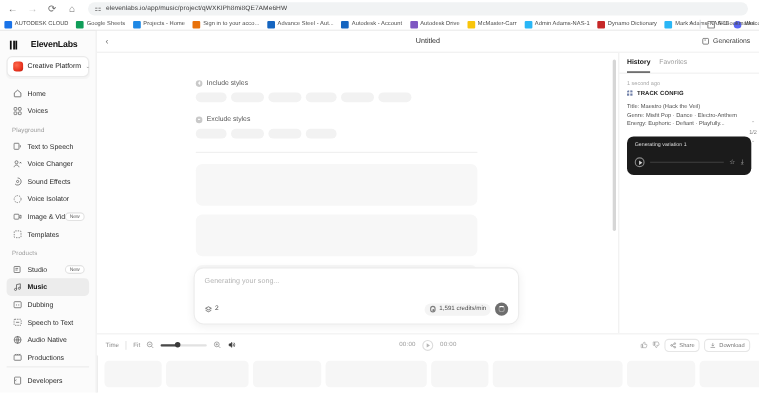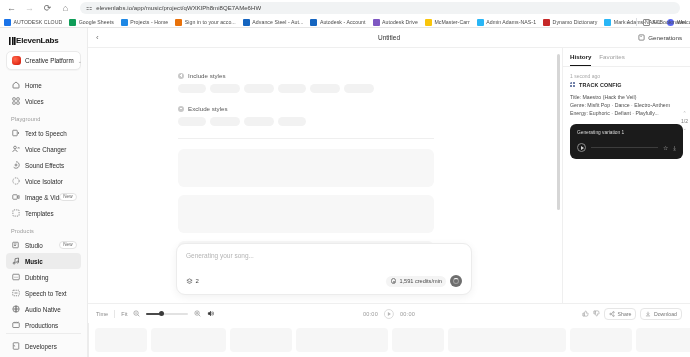--- a/index.html
+++ b/index.html
@@ -59,21 +59,21 @@
   .app { display: flex; height: 329px; width: 100%; }
 
   
   .sidebar {
     width: 88px; flex: none; background: #fbfbfb;
     border-right: 1px solid #ececec;
     display: flex; flex-direction: column;
     padding: 6px 6px 4px 6px;
   }
   .brand {
-    display: flex; align-items: center; gap: 0;
+    display: flex; align-items: center; gap: 12px;
     padding: 2px 3px 6px 3px;
   }
   .brand-mark {
     display: inline-block; width: 7px; height: 8px;
     background:
       linear-gradient(#111,#111) 0 0/1.6px 8px no-repeat,
       linear-gradient(#111,#111) 2.7px 0/1.6px 8px no-repeat,
       linear-gradient(#111,#111) 5.4px 0/1.6px 8px no-repeat;
   }
   .brand-text { font-size: 8px; font-weight: bold; color: #111; letter-spacing: -.2px; }

